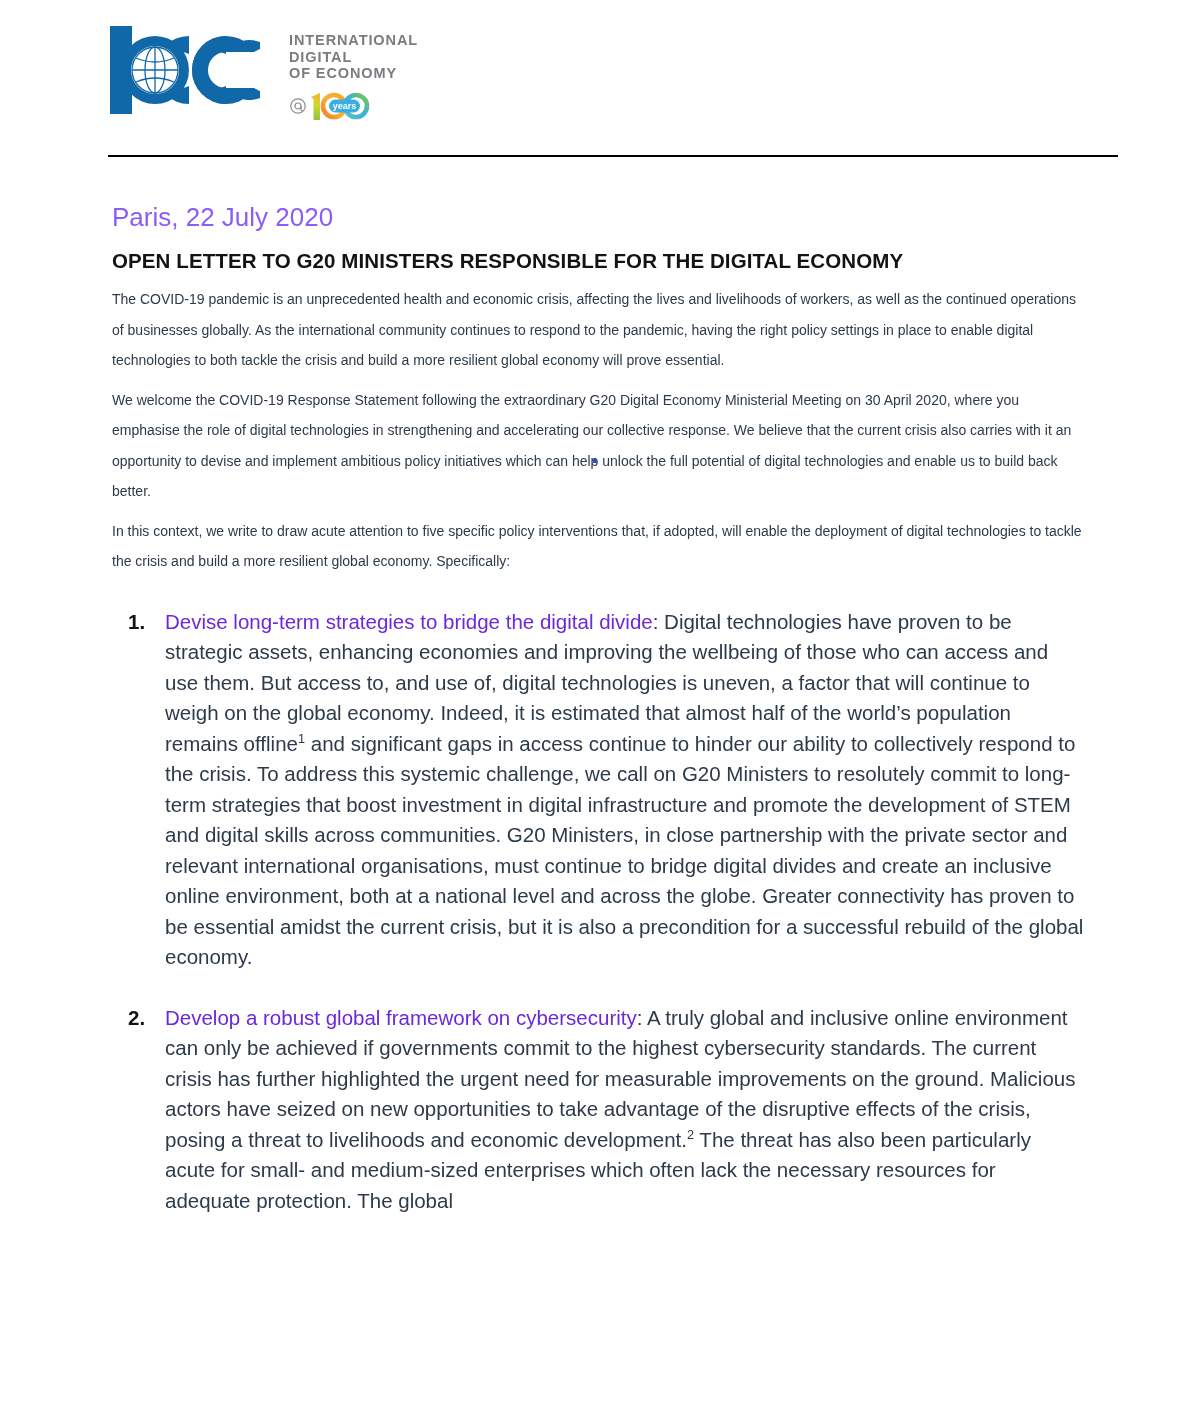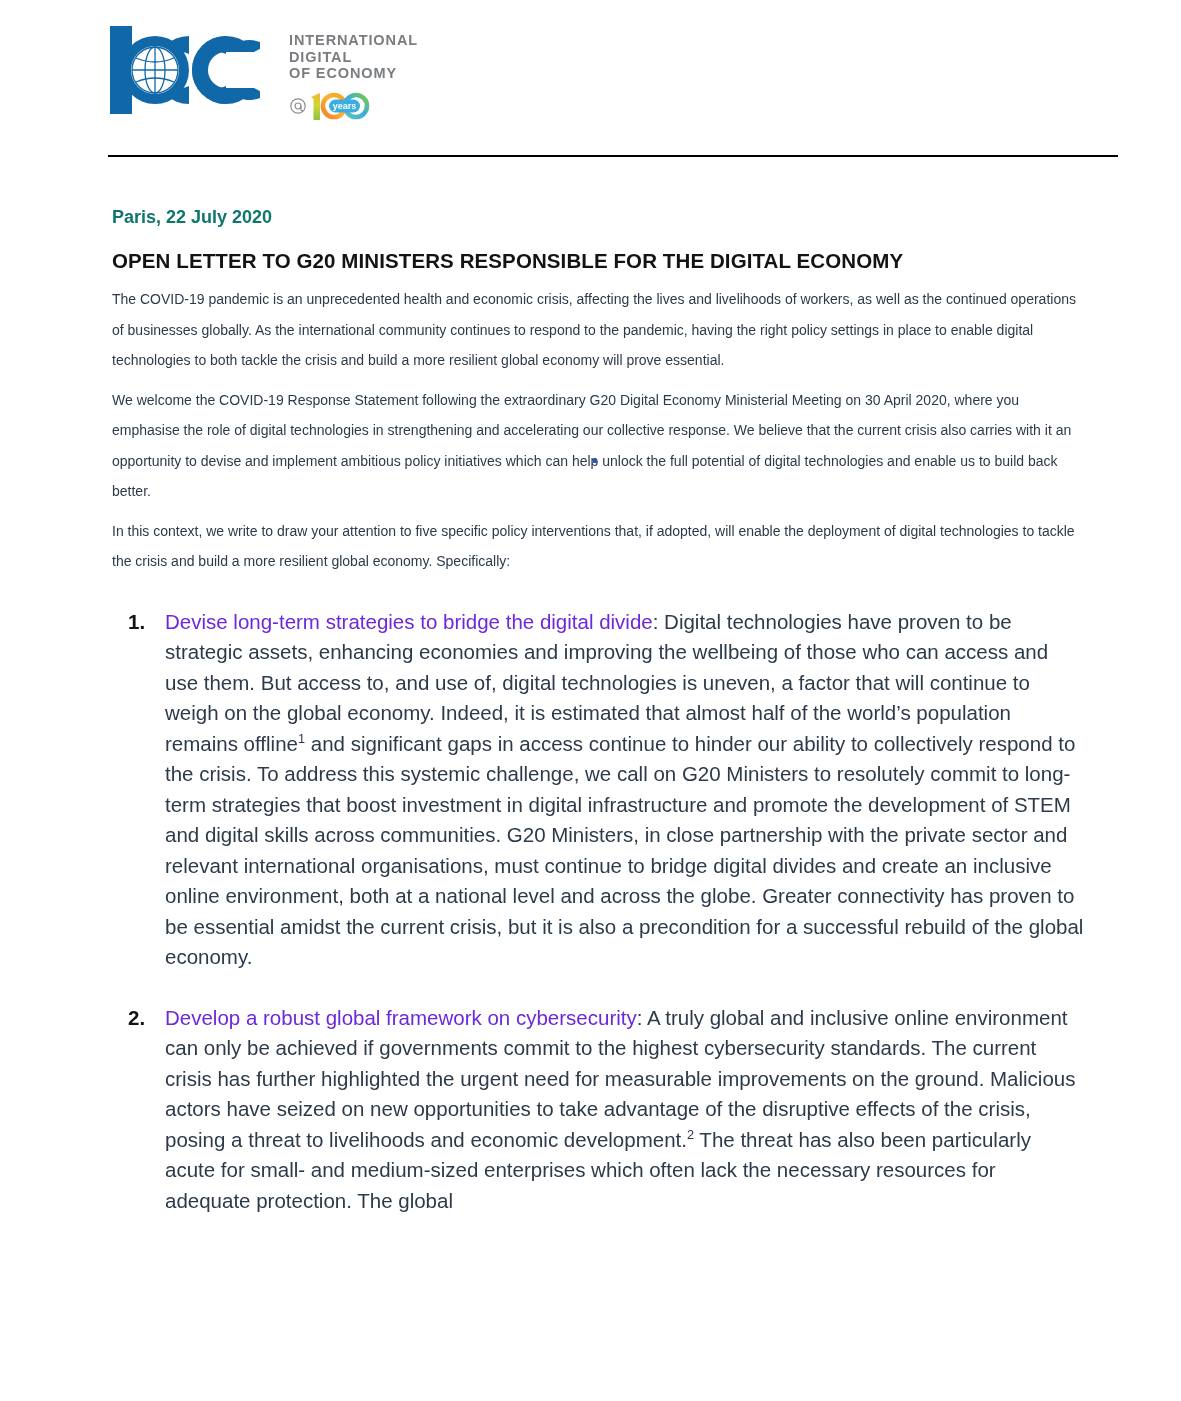--- a/index.html
+++ b/index.html
@@ -62,24 +62,24 @@
 
   
   .doc {
     position: absolute;
     left: 112px;
     top: 203px;
     width: 972px;
     color: #2d3a4a;
   }
   .dateline {
-    font-size: 18px;
+    font-size: 26px;
     line-height: 28px;
-    color: #0f766e;
-    font-weight: bold;
+    color: #8b5cf6;
+    font-weight: normal;
   }
   .doc-title {
     margin-top: 16px;
     font-size: 20.5px;
     line-height: 28px;
     font-weight: bold;
     color: #111315;
     letter-spacing: 0.1px;
   }
   .salutation {
@@ -222,21 +222,21 @@
 
 <div class="doc">
 
   <div class="dateline">Paris, 22 July 2020</div>
 
   <div class="doc-title">OPEN LETTER TO G20 MINISTERS RESPONSIBLE FOR THE DIGITAL ECONOMY</div>
 
 
   <p class="para">The COVID-19 pandemic is an unprecedented health and economic crisis, affecting the lives and livelihoods of workers, as well as the continued operations of businesses globally. As the international community continues to respond to the pandemic, having the right policy settings in place to enable digital technologies to both tackle the crisis and build a more resilient global economy will prove essential.</p>
   <p class="para">We welcome the COVID-19 Response Statement following the extraordinary G20 Digital Economy Ministerial Meeting on 30 April 2020, where you emphasise the role of digital technologies in strengthening and accelerating our collective response. We believe that the current crisis also carries with it an opportunity to devise and implement ambitious policy initiatives which can help unlock the full potential of digital technologies and enable us to build back better.</p>
-  <p class="para">In this context, we write to draw your attention to five specific policy interventions that, if adopted, will enable the deployment of digital technologies to tackle the crisis and build a more resilient global economy. Specifically:</p>
+  <p class="para">In this context, we write to draw acute attention to five specific policy interventions that, if adopted, will enable the deployment of digital technologies to tackle the crisis and build a more resilient global economy. Specifically:</p>
 
   <ol class="policy-list">
 
     <li>
       <span class="marker">1.</span>
       <span class="lead">Devise long-term strategies to bridge the digital divide</span><span>: Digital technologies have proven to be strategic assets, enhancing economies and improving the wellbeing of those who can access and use them. But access to, and use of, digital technologies is uneven, a factor that will continue to weigh on the global economy. Indeed, it is estimated that almost half of the world’s population remains offline</span><sup>1</sup><span> and significant gaps in access continue to hinder our ability to collectively respond to the crisis. To address this systemic challenge, we call on G20 Ministers to resolutely commit to long-term strategies that boost investment in digital infrastructure and promote the development of STEM and digital skills across communities. G20 Ministers, in close partnership with the private sector and relevant international organisations, must continue to bridge digital divides and create an inclusive online environment, both at a national level and across the globe. Greater connectivity has proven to be essential amidst the current crisis, but it is also a precondition for a successful rebuild of the global economy.</span>
     </li>
 
     <li>
       <span class="marker">2.</span>

